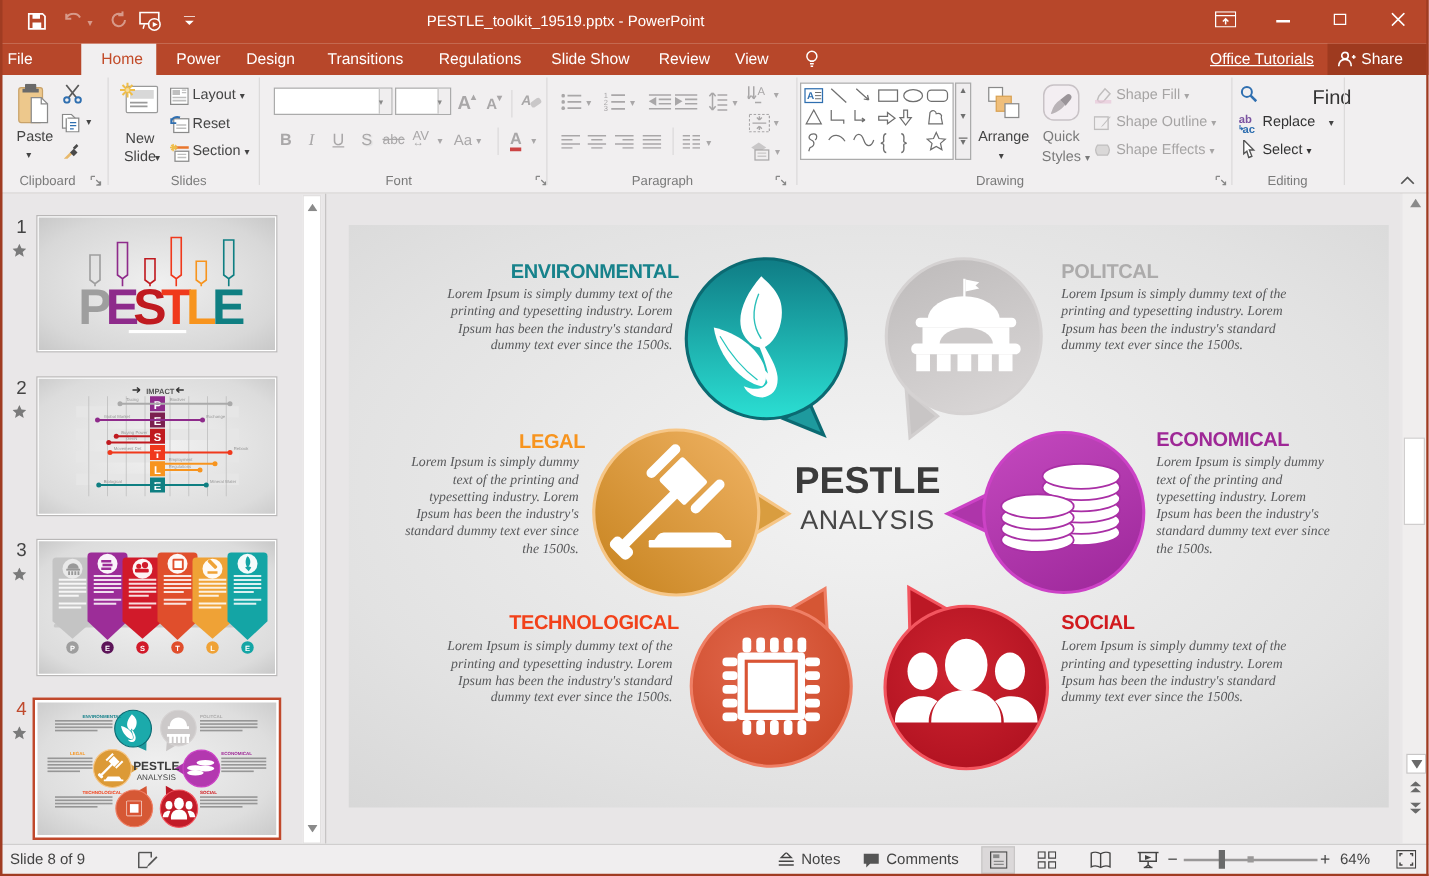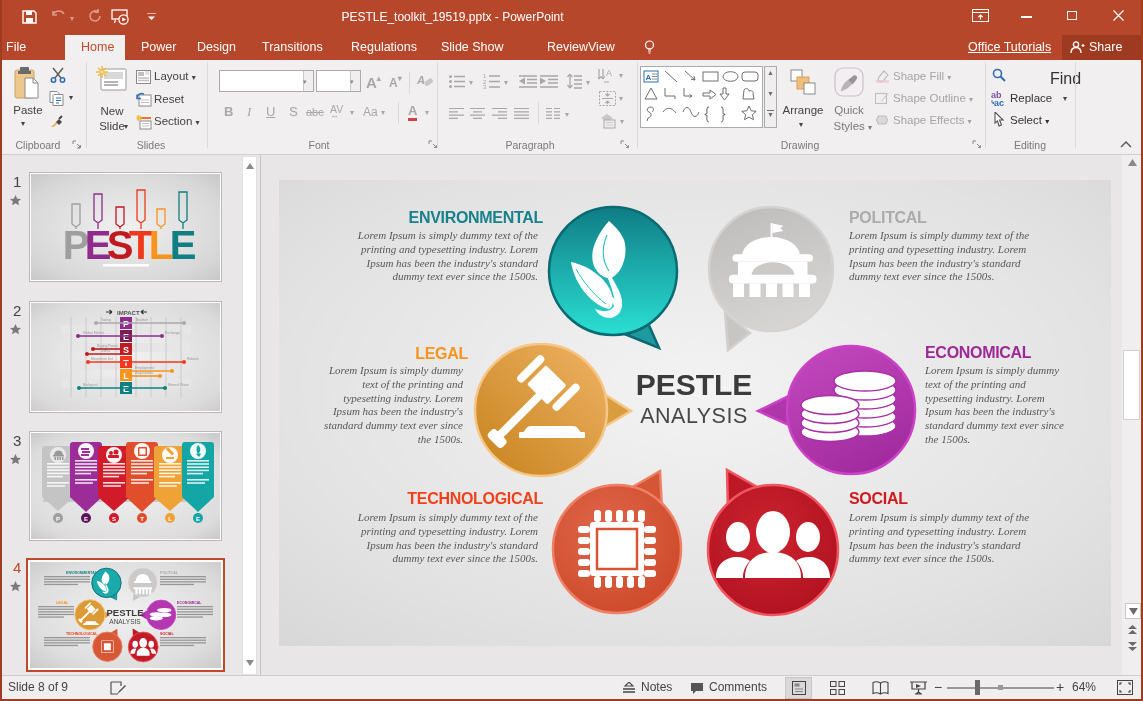--- a/index.html
+++ b/index.html
@@ -71,21 +71,21 @@
 
 <div id="menurow">
   <div class="menu" style="left:6px;">File</div>
   <div class="abs" style="left:65px;top:0;width:60px;height:25px;background:#F1EFF0;"></div>
   <div class="menu" style="left:81px;color:#C24B29;">Home</div>
   <div class="menu" style="left:141px;">Power</div>
   <div class="menu" style="left:197px;">Design</div>
   <div class="menu" style="left:262px;">Transitions</div>
   <div class="menu" style="left:351px;">Regulations</div>
   <div class="menu" style="left:441px;">Slide Show</div>
-  <div class="menu" style="left:527px;margin-left:20px;">Review</div>
+  <div class="menu" style="left:527px;">Review</div>
   <div class="menu" style="left:588px;">View</div>
   <svg class="abs" style="left:644px;top:5px" width="11" height="16" viewBox="0 0 11 16">
     <circle cx="5.5" cy="5" r="4" fill="none" stroke="#fff" stroke-width="1.2"></circle>
     <path d="M4 9 h3 M4 11 h3 M4.5 13 h2" stroke="#fff" stroke-width="1.1"></path>
   </svg>
   <div class="menu" style="left:968px;text-decoration:underline;">Office Tutorials</div>
   <div class="abs" style="left:1062px;top:0;width:79px;height:25px;background:#9E3A1F;"></div>
   <svg class="abs" style="left:1070px;top:6px" width="15" height="13" viewBox="0 0 15 13">
     <circle cx="6" cy="3.5" r="2.6" fill="none" stroke="#fff" stroke-width="1.3"></circle>
     <path d="M1 12 c0-3.5 2.2-5.5 5-5.5 2.8 0 5 2 5 5.5" fill="none" stroke="#fff" stroke-width="1.3"></path>

